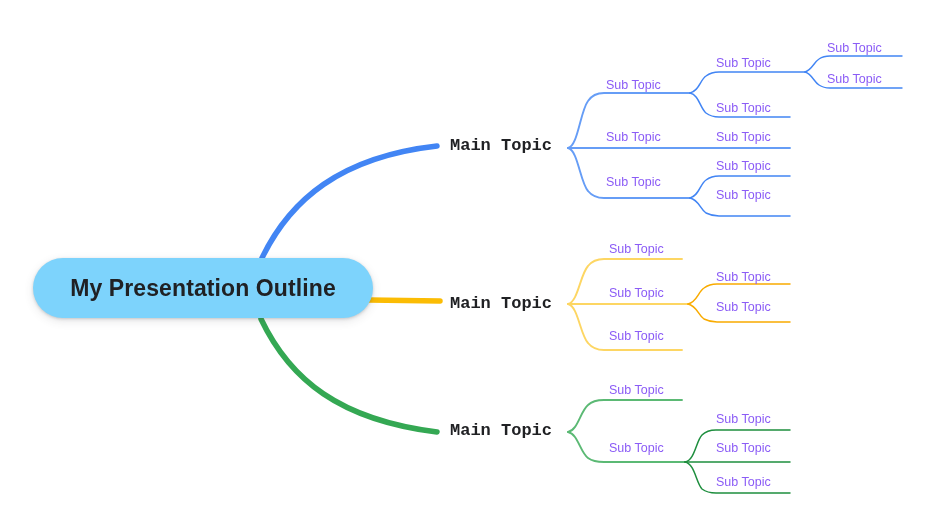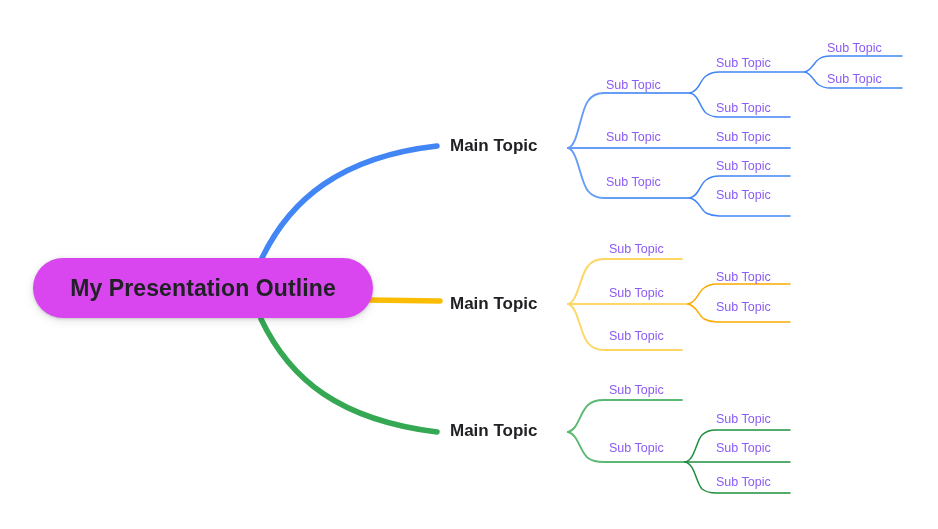--- a/index.html
+++ b/index.html
@@ -37,21 +37,21 @@
   .lvl2-yellow { stroke: #F9AB00; stroke-width: 1.5; }
   .lvl2-green  { stroke: #1E8E3E; stroke-width: 1.5; }
   .lvl3-blue   { stroke: #4285F4; stroke-width: 1.4; }
 
   .central-node-box {
     position: absolute;
     left: 33px;
     top: 258px;
     width: 340px;
     height: 60px;
-    background: #d946ef;
+    background: #7dd3fc;
     border-radius: 30px;
     box-shadow: 0 1px 3px rgba(60,64,67,0.22), 0 3px 10px rgba(60,64,67,0.13);
     display: flex;
     align-items: center;
     justify-content: center;
     box-sizing: border-box;
     z-index: 5;
   }
   .central-node-title {
     font-size: 23px;
@@ -60,20 +60,21 @@
     letter-spacing: 0.1px;
     white-space: nowrap;
   }
   .main-topic-label {
     position: absolute;
     font-size: 17px;
     font-weight: bold;
     color: #202124;
     white-space: nowrap;
     z-index: 4;
+    font-family: Liberation Mono, monospace;
   }
   .sub-topic-label {
     position: absolute;
     font-size: 12.5px;
     font-weight: normal;
     color: #8b5cf6;
     white-space: nowrap;
     z-index: 3;
   }
 </style>

